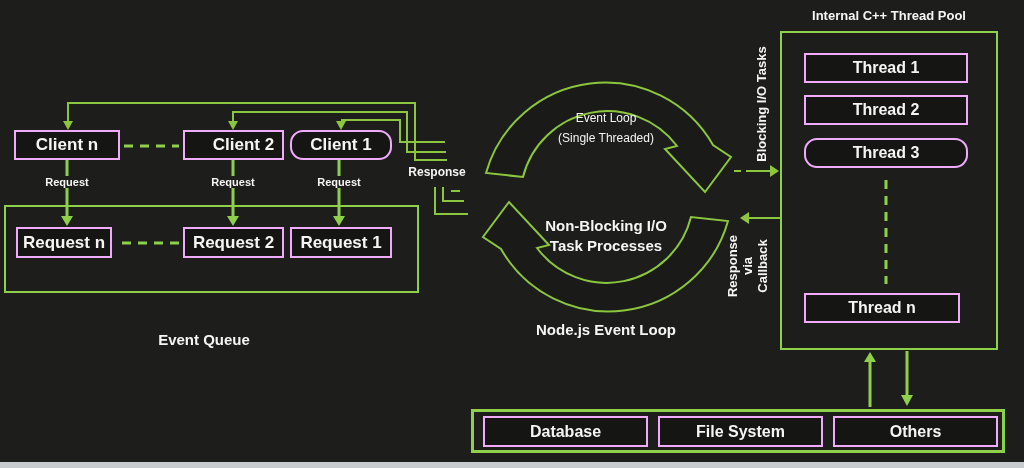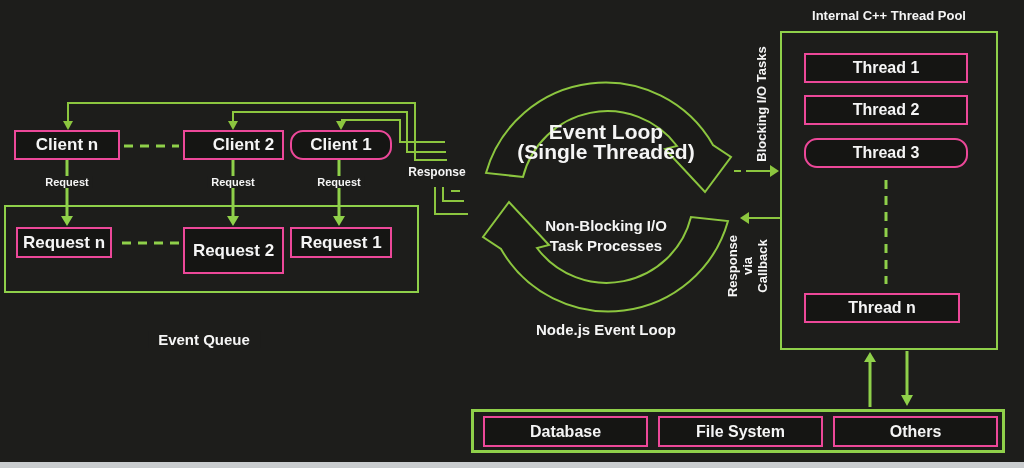--- a/index.html
+++ b/index.html
@@ -9,21 +9,21 @@
   }
   #wires{position:absolute;left:0;top:0;z-index:0;}
   .ln{stroke:#8cc63f;stroke-width:2;fill:none;}
   .ln3{stroke:#8fd04a;stroke-width:3;fill:none;}
   .arr{fill:#8cc63f;}
   .arr3{fill:#8fd04a;}
   .dash{stroke-dasharray:9,7;}
   .crescent{fill:#1a1a18;stroke:#8cc63f;stroke-width:2;}
 
   .box{
-    position:absolute;box-sizing:border-box;border:2px solid #ec4899;
+    position:absolute;box-sizing:border-box;border:2px solid #f0abfc;
     background:#151513;display:flex;align-items:center;justify-content:center;
     font-size:17px;font-weight:600;z-index:2;white-space:nowrap;
   }
   .container{
     position:absolute;box-sizing:border-box;border:2px solid #8fd04a;
     background:transparent;z-index:1;
   }
   .lbl{
     position:absolute;z-index:3;white-space:nowrap;color:#f5f5f5;
   }
@@ -34,30 +34,30 @@
     font-size:13px;font-weight:700;line-height:15px;}
 
   
   #client-0{left:14px;top:130px;width:106px;height:30px;}
   #client-1{left:183px;top:130px;width:101px;height:30px;padding-left:20px;}
   #client-2{left:290px;top:130px;width:102px;height:30px;border-radius:13px;}
   #req-lbl-0{left:67px;top:176px;}
   #req-lbl-1{left:233px;top:176px;}
   #req-lbl-2{left:339px;top:176px;}
   #request-0{left:16px;top:227px;width:96px;height:31px;}
-  #request-1{left:183px;top:227px;width:101px;height:47px;}
+  #request-1{left:183px;top:227px;width:101px;height:31px;}
   #request-2{left:290px;top:227px;width:102px;height:31px;}
   #event-queue{left:4px;top:205px;width:415px;height:88px;border-width:2px;}
   #event-queue-label{left:204px;top:283px;font-size:15px;font-weight:700;
     background:#1d1d1b;padding:0 10px;transform:translateX(-50%);margin-top:48px;}
   #response-label{left:437px;top:165px;font-size:12px;font-weight:700;
     background:#1d1d1b;padding:0 3px;transform:translateX(-50%);}
 
   
-  #el-title{left:606px;top:122px;font-size:21px;font-weight:700;line-height:20px;}
+  #el-title{left:606px;top:108px;font-size:12px;font-weight:400;line-height:20px;}
   #nb-title{left:606px;top:216px;font-size:15px;font-weight:600;line-height:20px;}
   #nodejs-caption{left:606px;top:321px;font-size:15px;font-weight:700;}
 
   
   #tp-title{left:889px;top:8px;font-size:13px;font-weight:600;transform:translateX(-50%);}
   #thread-pool{left:780px;top:31px;width:218px;height:319px;}
   .thread{left:804px;width:164px;height:30px;font-size:16px;}
   #thread-0{top:53px;} #thread-1{top:95px;} #thread-2{top:138px;border-radius:13px;}
   #thread-n{left:804px;top:293px;width:156px;height:30px;font-size:16px;}
   #blocking-label{left:761px;top:104px;}

